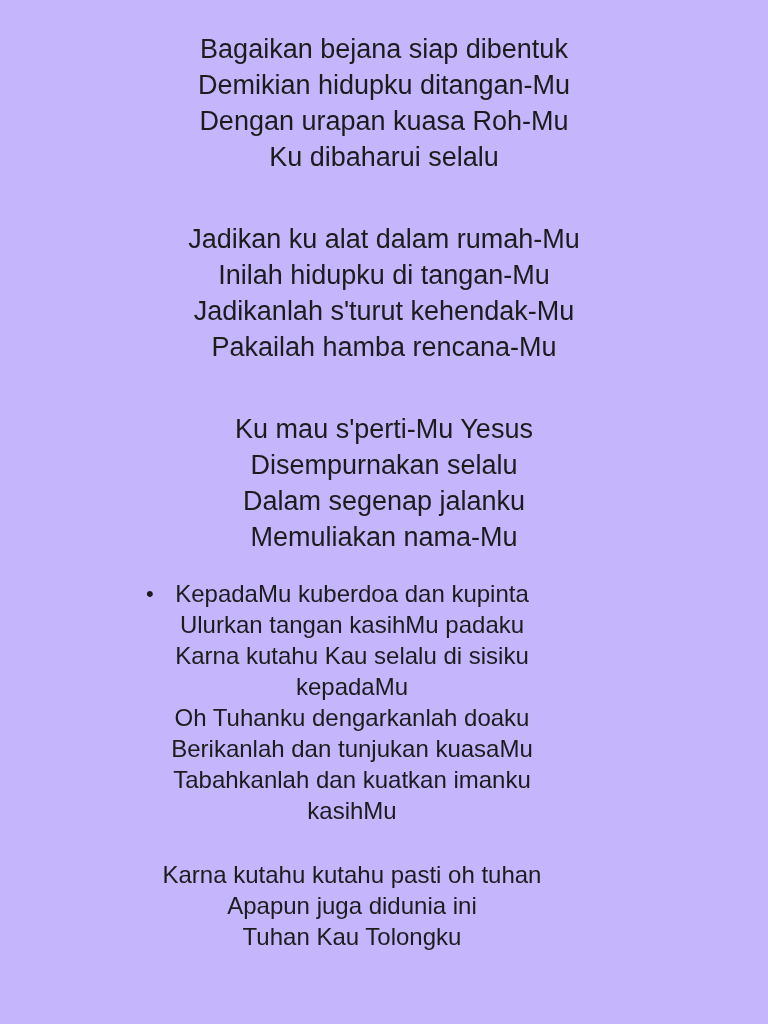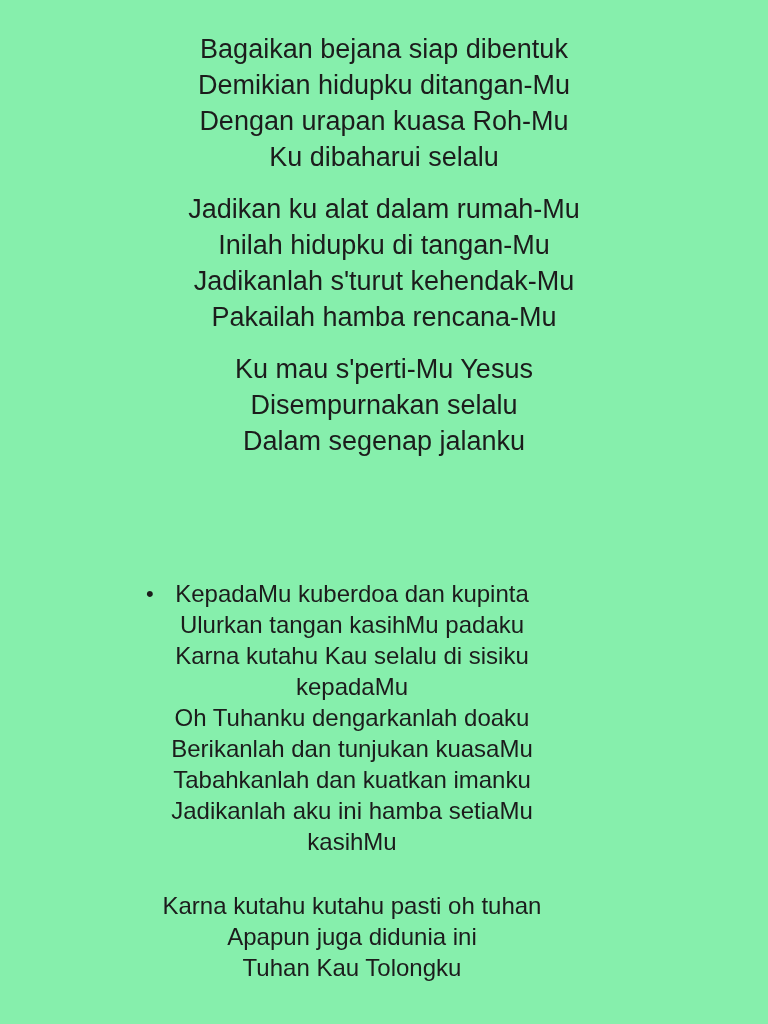--- a/index.html
+++ b/index.html
@@ -4,36 +4,36 @@
 <style>
   html, body {
     margin: 0;
     padding: 0;
     background: #ffffff;
   }
   .page {
     position: relative;
     width: 768px;
     height: 1024px;
-    background: #86efac;
+    background: #c4b5fd;
     overflow: hidden;
     font-family: "Liberation Sans", sans-serif;
     color: #1c1c1c;
   }
   .block-top {
     position: absolute;
     top: 31px;
     left: 0;
     width: 768px;
     text-align: center;
     font-size: 27px;
     line-height: 36px;
   }
   .block-top .stanza + .stanza {
-    margin-top: 16px;
+    margin-top: 46px;
   }
   .block-bullet {
     position: absolute;
     top: 578px;
     left: 112px;
     width: 480px;
     text-align: center;
     font-size: 24px;
     line-height: 31px;
   }
@@ -69,37 +69,37 @@
     <div class="stanza">
       <div class="line">Jadikan ku alat dalam rumah-Mu</div>
       <div class="line">Inilah hidupku di tangan-Mu</div>
       <div class="line">Jadikanlah s'turut kehendak-Mu</div>
       <div class="line">Pakailah hamba rencana-Mu</div>
     </div>
     <div class="stanza">
       <div class="line">Ku mau s'perti-Mu Yesus</div>
       <div class="line">Disempurnakan selalu</div>
       <div class="line">Dalam segenap jalanku</div>
+      <div class="line">Memuliakan nama-Mu</div>
     </div>
   </div>
 
   <span class="bullet">•</span>
 
   <div class="block-bullet">
     <div class="stanza">
       <div class="line">KepadaMu kuberdoa dan kupinta</div>
       <div class="line">Ulurkan tangan kasihMu padaku</div>
       <div class="line">Karna kutahu Kau selalu di sisiku</div>
       <div class="line">kepadaMu</div>
       <div class="line">Oh Tuhanku dengarkanlah doaku</div>
     </div>
     <div class="stanza">
       <div class="line">Berikanlah dan tunjukan kuasaMu</div>
       <div class="line">Tabahkanlah dan kuatkan imanku</div>
-      <div class="line">Jadikanlah aku ini hamba setiaMu</div>
       <div class="line">kasihMu</div>
     </div>
     <div class="stanza gap-lg">
       <div class="line">Karna kutahu kutahu pasti oh tuhan</div>
       <div class="line">Apapun juga didunia ini</div>
       <div class="line">Tuhan Kau Tolongku</div>
     </div>
   </div>
 
 </div>

